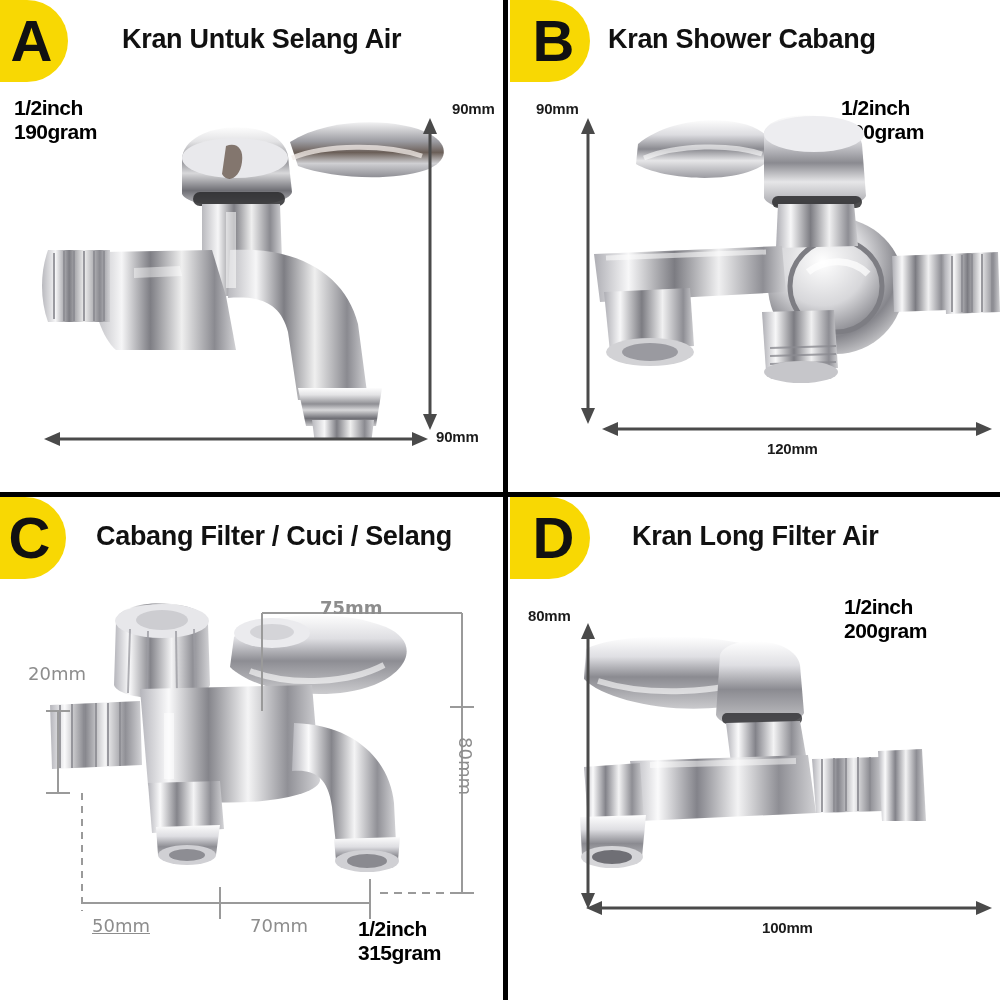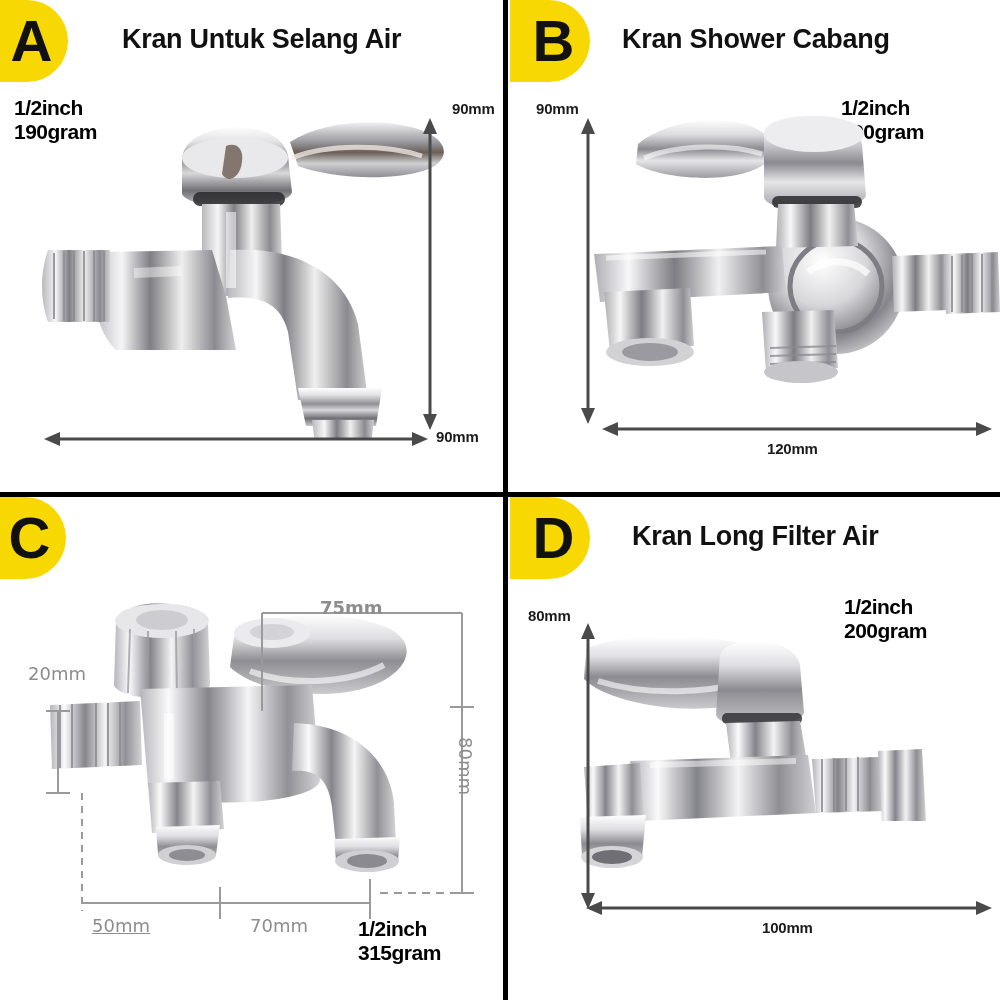--- a/index.html
+++ b/index.html
@@ -23,21 +23,21 @@
          display:flex;align-items:center;justify-content:center;}
   .panel.a .badge{left:-12px;}
   .panel.b .badge{left:2px;}
   .panel.c .badge{left:-14px;}
   .panel.d .badge{left:2px;}
   .badge span{font-size:58px;font-weight:bold;color:#111;line-height:1;
               letter-spacing:-1px;margin-left:6px;}
   .ptitle{position:absolute;top:24px;font-size:27px;font-weight:bold;color:#111;
           white-space:nowrap;letter-spacing:-0.3px;}
   .panel.a .ptitle{left:122px;}
-  .panel.b .ptitle{left:114px;text-align:center;}
+  .panel.b .ptitle{left:100px;text-align:center;}
   .panel.c .ptitle{left:96px;}
   .panel.d .ptitle{left:124px;}
 
   
   .spec{position:absolute;font-size:21px;font-weight:bold;color:#000;
         line-height:1.16;white-space:nowrap;letter-spacing:-0.5px;}
 
   
   .dim{position:absolute;font-size:15px;font-weight:bold;color:#1b1b1b;
        white-space:nowrap;letter-spacing:-0.2px;}
@@ -236,20 +236,21 @@
       <polygon points="390,11 374,4 374,18" fill="#4a4a4a"></polygon>
     </svg>
     <div class="dim" style="left:259px;top:440px;">120mm</div>
   </div>
 
   <div class="panel c">
     <div class="phead">
       <div class="badge">
         <span>C</span>
       </div>
+      <div class="ptitle">Cabang Filter / Cuci / Selang</div>
     </div>
 
     <svg class="product" style="left:44px;top:96px;" width="420" height="310" viewBox="0 0 420 310">
       <defs>
         <linearGradient id="cc1" x1="0" y1="0" x2="1" y2="0">
           <stop offset="0%" stop-color="#b5b5bb"></stop>
             <stop offset="16%" stop-color="#fafafb"></stop>
           <stop offset="38%" stop-color="#85858b"></stop>
             <stop offset="60%" stop-color="#f4f4f5"></stop>
           <stop offset="82%" stop-color="#909096"></stop>

